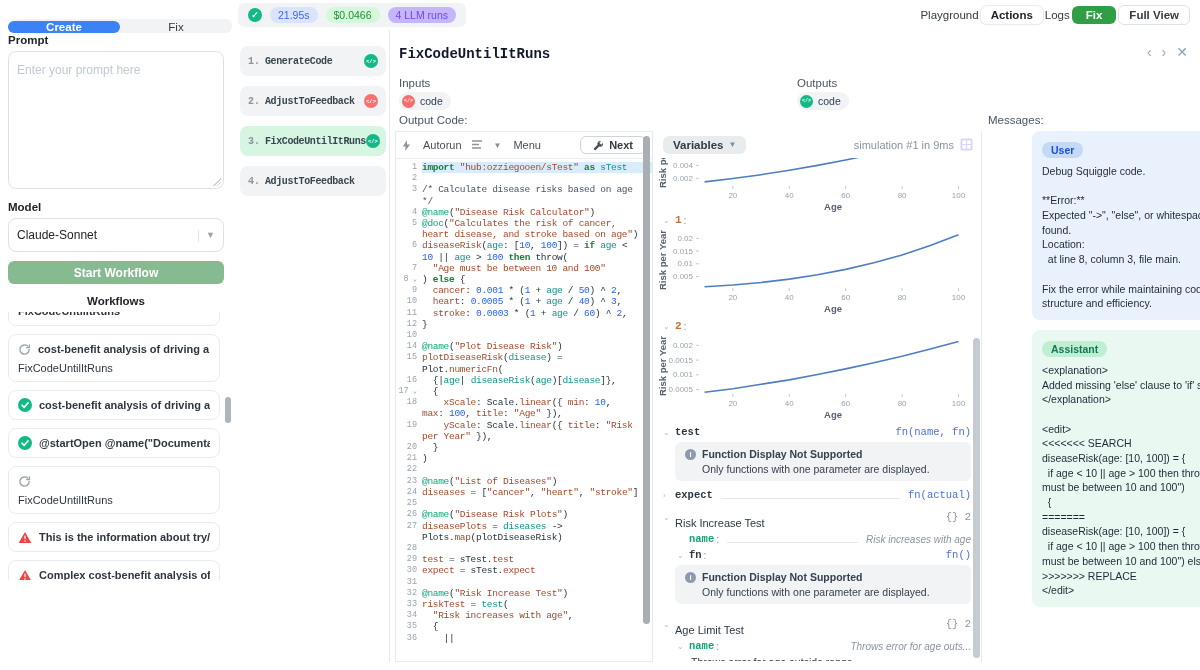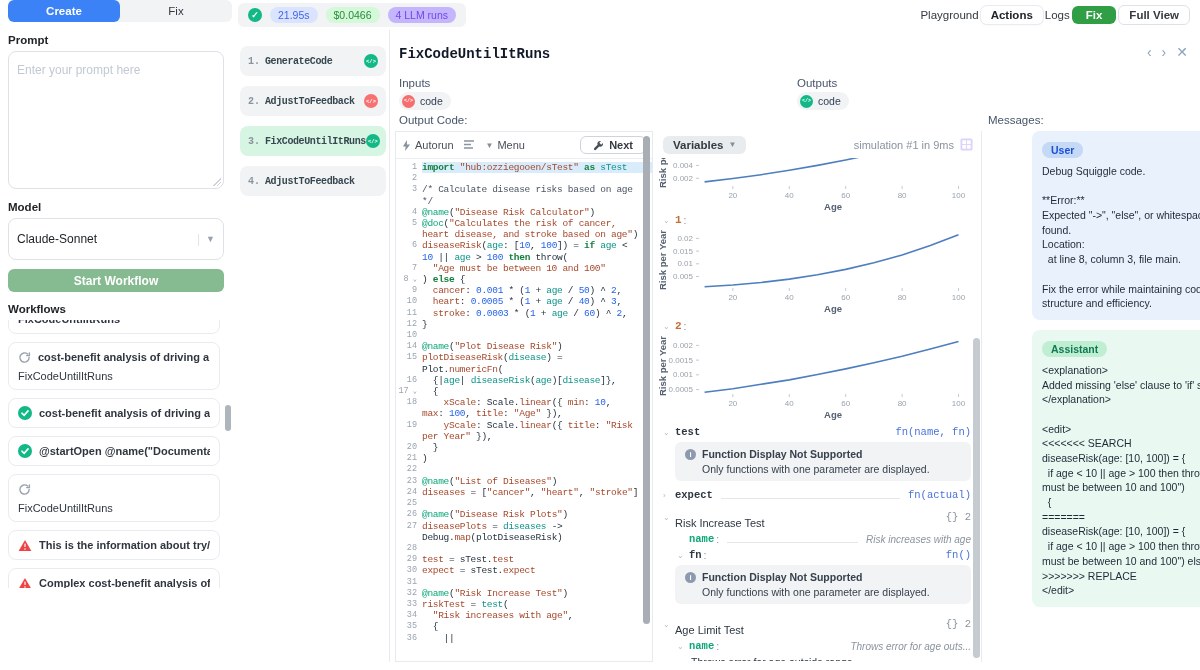--- a/index.html
+++ b/index.html
@@ -1,41 +1,41 @@
 <!DOCTYPE html>
 <html><head>
 <meta charset="utf-8">
 <style>
   * { margin:0; padding:0; box-sizing:border-box; }
   body { font-family:"Liberation Sans", sans-serif; background:#fff; }
   .app { position:relative; width:1200px; height:670px; background:#fff; overflow:hidden; }
 
   
   .topbar { position:absolute; left:0; top:0; width:1200px; height:30px; background:#fff; }
-  .seg { position:absolute; left:8px; top:0; width:224px; height:22px; background:#f1f3f5; border-radius:6px; display:flex; }
+  .seg { position:absolute; left:8px; top:19px; width:224px; height:14px; background:#f1f3f5; border-radius:6px; display:flex;align-items:flex-end; }
   .seg-btn { flex:1; display:flex; align-items:center; justify-content:center; font-size:11.5px; color:#343a40; cursor:pointer; }
   .seg-btn.active { background:#3b82f6; color:#fff; font-weight:bold; border-radius:6px; }
   .status { position:absolute; left:238px; top:3px; height:24px; display:inline-flex; align-items:center; gap:8px; background:#f1f3f5; border-radius:6px; padding:0 10px; }
   .status-title { font-size:11.5px; font-weight:bold; color:#212529; white-space:nowrap; }
   .badge { font-size:10.5px; padding:2px 8px; border-radius:10px; white-space:nowrap; }
   .check-ic { width:14px; height:14px; border-radius:50%; background:#12b886; color:#fff; font-size:9px; font-weight:bold; display:inline-flex; align-items:center; justify-content:center; }
   .top-right { position:absolute; right:10px; top:3px; height:24px; display:flex; align-items:center; gap:2px; }
   .nav-text { font-size:11.5px; color:#343a40; cursor:pointer; }
   .nav-chip { font-size:11.5px; color:#212529; background:#fff; border-radius:6px; padding:3px 10px; box-shadow:0 0 0 1px #e9ecef, 0 1px 2px rgba(0,0,0,.08); font-weight:bold; }
   .btn-green { font-size:11.5px; color:#fff; background:#2f9e44; border-radius:6px; padding:3px 14px; font-weight:bold; }
   .btn-outline { font-size:11.5px; color:#343a40; background:#fff; border:1px solid #dee2e6; border-radius:6px; padding:3px 10px; font-weight:bold; }
 
   
   .sidebar { position:absolute; left:0; top:30px; width:232px; height:640px; padding:0 8px; }
   .side-label { font-size:11.5px; font-weight:bold; color:#212529; margin:4px 0 5px; }
   .prompt-box { position:relative; width:216px; height:138px; border:1px solid #dee2e6; border-radius:8px; padding:8px; }
   .placeholder { font-size:12px; color:#c2c9d2; }
   .resize-corner { position:absolute; right:2px; bottom:2px; width:9px; height:9px;
     background:linear-gradient(135deg, transparent 0 55%, #cbd2d9 55% 62%, transparent 62% 75%, #cbd2d9 75% 82%, transparent 82%); }
-  .model-select { width:216px; height:42px; border:1px solid #dee2e6; border-radius:8px; display:flex; align-items:center; padding:0 8px; font-size:12px; color:#212529; }
+  .model-select { width:216px; height:34px; border:1px solid #dee2e6; border-radius:8px; display:flex; align-items:center; padding:0 8px; font-size:12px; color:#212529; }
   .model-sep { margin-left:auto; color:#e0e4e8; font-size:12px; }
   .model-chev { color:#9aa3ad; font-size:9px; margin-left:6px; }
   .start-btn { width:216px; height:23px; margin-top:9px; background:#86ba90; border-radius:6px; color:#fff; font-size:12px; font-weight:bold; display:flex; align-items:center; justify-content:center; cursor:pointer; }
   .wf-list { position:relative; width:223px; height:268px; margin-top:5px; overflow:hidden; }
   .wf-card { border:1px solid #e9ecef; border-radius:8px; padding:7px 9px; margin-bottom:8px; width:212px; background:#fff; }
   .wf-card.cut-top { margin-top:-16px; }
   .wf-row { display:flex; align-items:center; gap:7px; min-height:14px; }
   .wf-ic { display:inline-flex; flex:none; }
   .wf-title { font-size:11px; font-weight:bold; color:#2f3640; white-space:nowrap; overflow:hidden; }
   .wf-sub { font-size:11px; color:#2f3640; margin-top:6px; white-space:nowrap; overflow:hidden; }
@@ -56,21 +56,21 @@
   .panel-nav { position:absolute; right:12px; top:44px; display:flex; align-items:center; gap:10px; color:#8da2c0; }
   .panel-nav span { cursor:pointer; }
   .io-label { position:absolute; font-size:11.5px; color:#475569; }
   .io-pill { position:absolute; height:18px; display:inline-flex; align-items:center; gap:5px; background:#f1f3f5; border-radius:10px; padding:0 8px 0 3px; font-size:10.5px; color:#334155; }
   .io-dot { width:13px; height:13px; border-radius:50%; color:#fff; font-family:"Liberation Mono", monospace; font-size:5px; font-weight:bold; display:inline-flex; align-items:center; justify-content:center; }
   .sec-label { position:absolute; font-size:11.5px; color:#475569; }
 
   
   .editor { position:absolute; left:395px; top:131px; width:258px; height:531px; border:1px solid #e7eaee; background:#fff; }
   .ed-toolbar { height:27px; border-bottom:1px solid #eceff2; display:flex; align-items:center; padding:0 6px; gap:10px; }
-  .ed-tool { display:inline-flex; align-items:center; gap:4px; font-size:11px; color:#495057; cursor:pointer; }
+  .ed-tool { display:inline-flex; align-items:center; gap:12px; font-size:11px; color:#495057; cursor:pointer; }
   .next-btn { margin-left:auto; display:inline-flex; align-items:center; gap:5px; border:1px solid #ced4da; border-radius:6px; background:#fff; padding:2px 12px; font-size:11px; font-weight:bold; color:#343a40; cursor:pointer; }
   .code-body { position:relative; height:502px; overflow:hidden; padding-top:3px; }
   .code-row { display:flex; line-height:11.2px; }
   .gutter { flex:none; width:26px; text-align:right; padding-right:5px; font-family:"Liberation Mono", monospace; font-size:8.5px; color:#9aa4b0; }
   .fold { color:#9aa4b0; font-size:7px; }
   .code-line { flex:1; font-family:"Liberation Mono", monospace; font-size:9.5px; letter-spacing:-0.3px; white-space:pre; overflow:hidden; color:#273440; }
   .code-row.hl .code-line { background:#d9ecfc; }
   .tk-k { color:#15803d; font-weight:bold; }
   .tk-s { color:#a5492c; }
   .tk-d { color:#0ca678; }
@@ -153,21 +153,21 @@
       <span class="placeholder">Enter your prompt here</span>
       <span class="resize-corner"></span>
     </div>
     <div class="side-label" style="margin-top:12px;">Model</div>
     <div class="model-select">
       <span>Claude-Sonnet</span>
       <span class="model-sep">|</span>
       <span class="model-chev">▼</span>
     </div>
     <div class="start-btn">Start Workflow</div>
-    <div class="side-label" style="margin-top:11px;">Workflows</div>
+    <div class="side-label" style="margin-top:11px;text-align:center;">Workflows</div>
     <div class="wf-list">
       <div>
           <div class="wf-card cut-top">
             <div class="wf-row">
               <span class="wf-title">FixCodeUntilItRuns</span>
             </div>
           </div>
           <div class="wf-card">
             <div class="wf-row">
               <span class="wf-ic">
@@ -438,21 +438,21 @@
         <div class="code-row">
           <span class="gutter">26</span>
           <span class="code-line"><span class="tk-d">@name</span><span class="tk-p">(</span><span class="tk-s">"Disease Risk Plots"</span><span class="tk-p">)</span></span>
         </div>
         <div class="code-row">
           <span class="gutter">27</span>
           <span class="code-line"><span class="tk-s">diseasePlots</span><span class="tk-p"> = </span><span class="tk-v">diseases</span><span class="tk-p"> -&gt;</span></span>
         </div>
         <div class="code-row">
           <span class="gutter"></span>
-          <span class="code-line"><span class="tk-p">Debug.</span><span class="tk-s">map</span><span class="tk-p">(</span><span class="tk-p">plotDiseaseRisk</span><span class="tk-p">)</span></span>
+          <span class="code-line"><span class="tk-p">Plots.</span><span class="tk-s">map</span><span class="tk-p">(</span><span class="tk-p">plotDiseaseRisk</span><span class="tk-p">)</span></span>
         </div>
         <div class="code-row">
           <span class="gutter">28</span>
           <span class="code-line"> </span>
         </div>
         <div class="code-row">
           <span class="gutter">29</span>
           <span class="code-line"><span class="tk-s">test</span><span class="tk-p"> = sTest.</span><span class="tk-s">test</span></span>
         </div>
         <div class="code-row">

